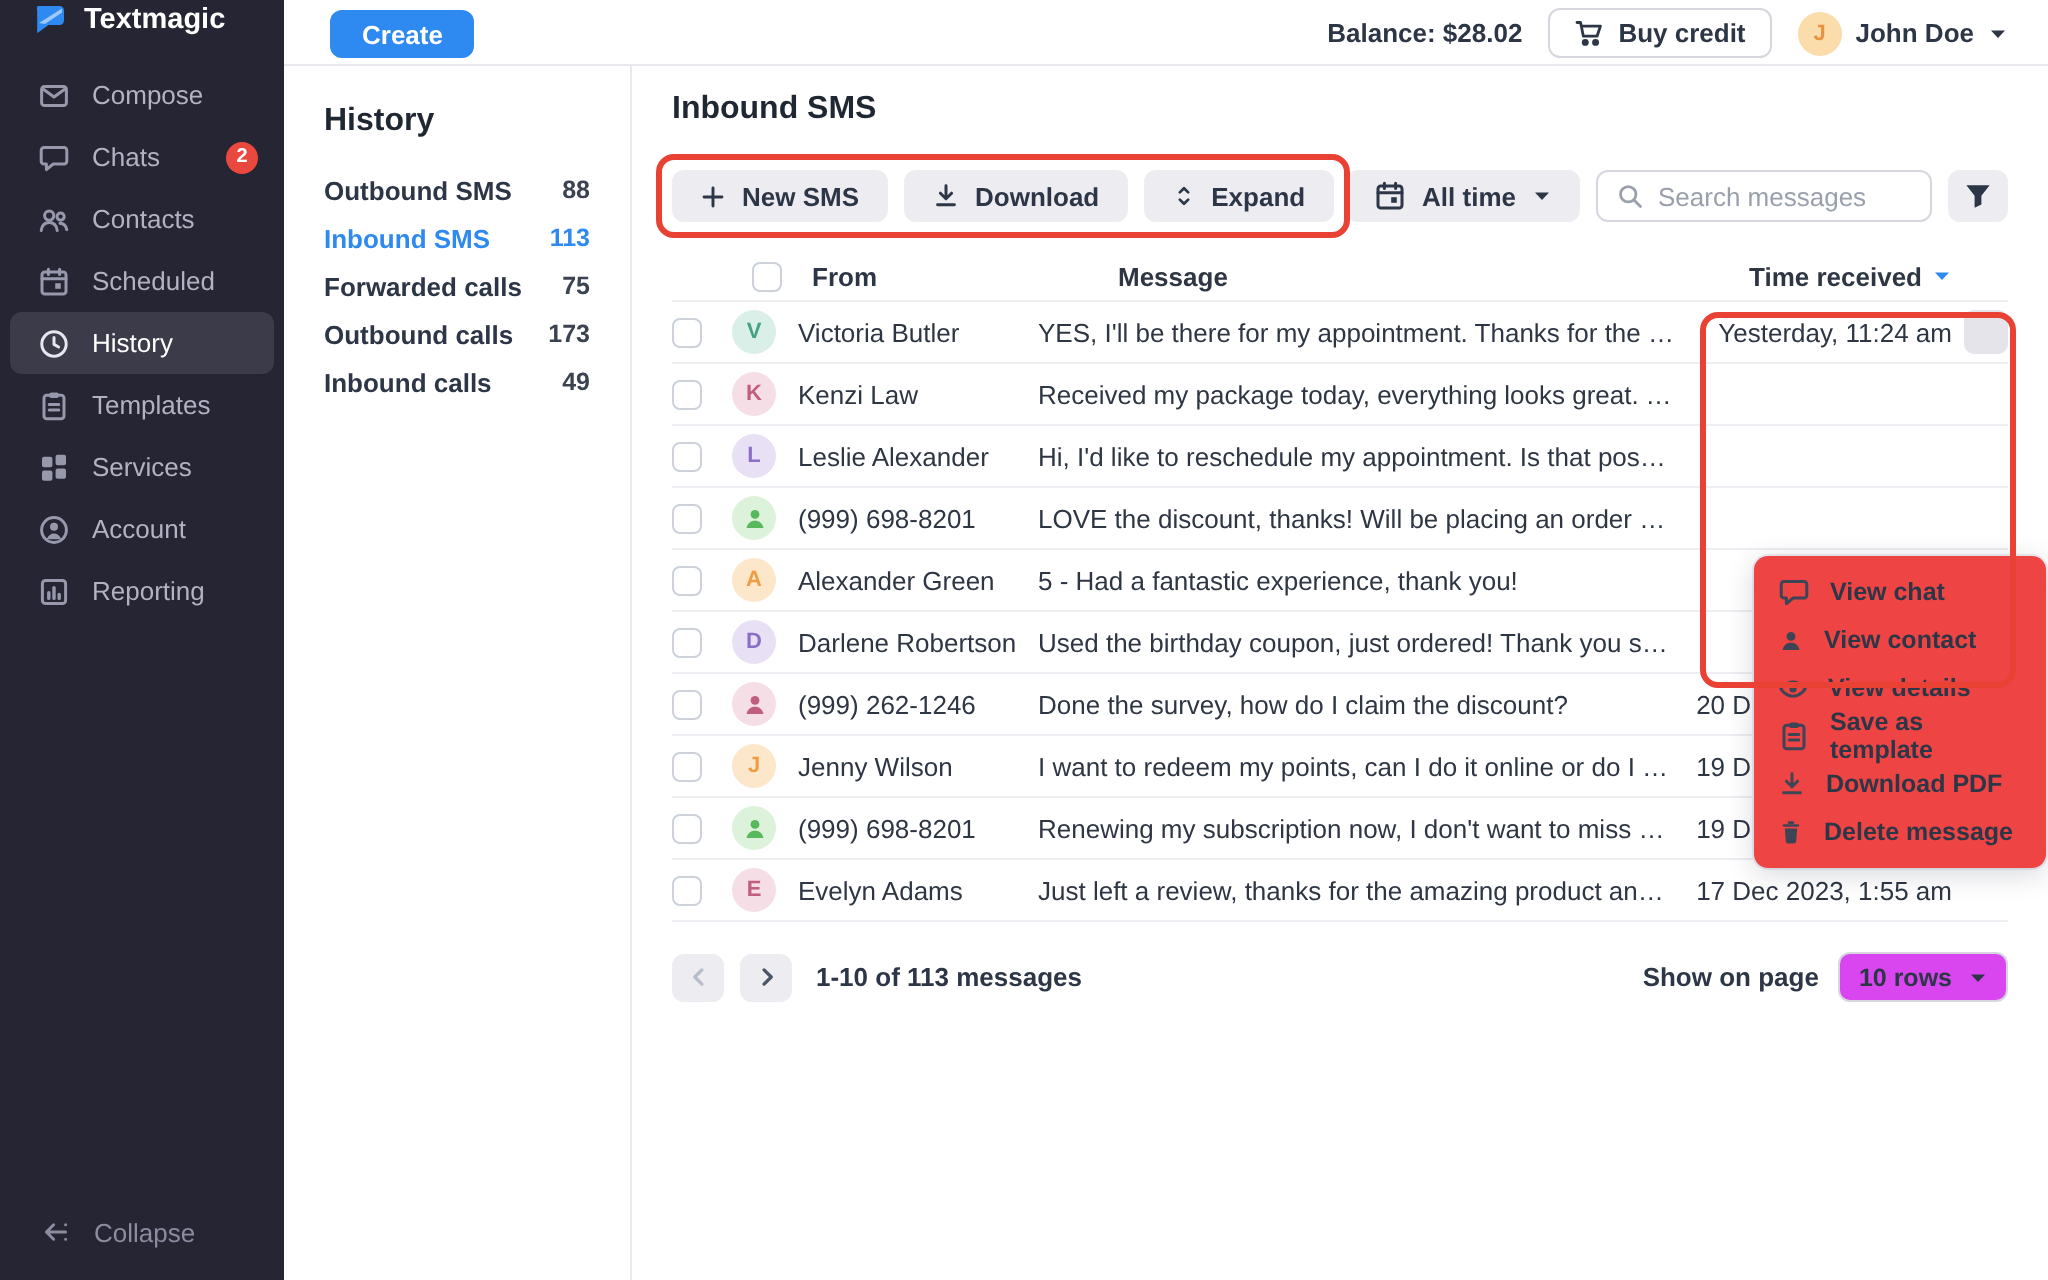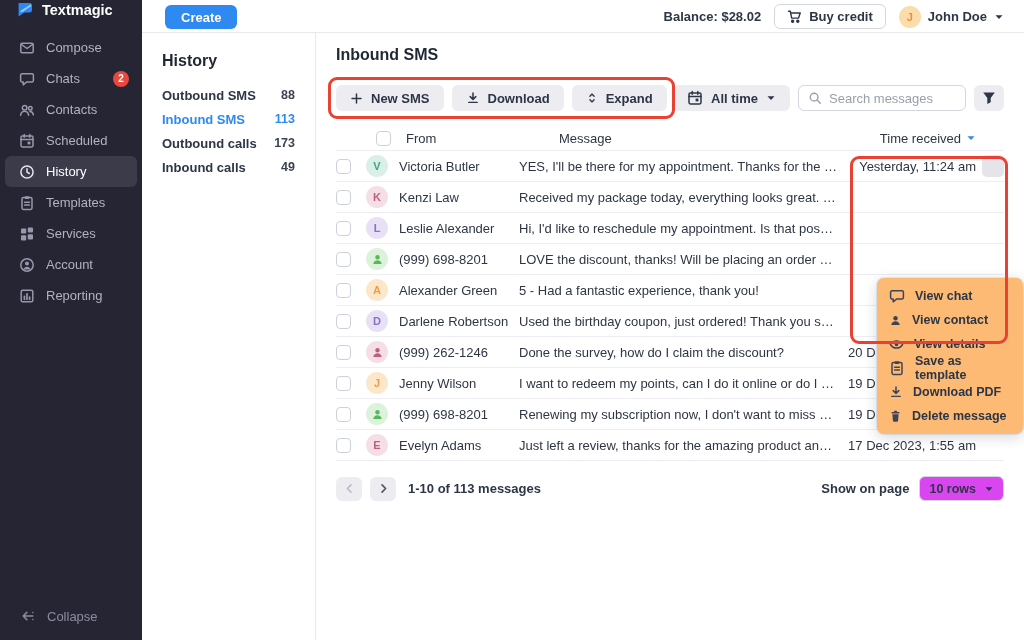--- a/index.html
+++ b/index.html
@@ -50,41 +50,41 @@
   .annot-toolbar { left:-8px; top:-8px; right:-8px; bottom:-8px; }
   .right-controls { display:flex; align-items:center; gap:8px; }
   .search-box { display:flex; align-items:center; gap:7px; width:168px; height:26px; border:1px solid #d6d6de; border-radius:6px; padding:0 9px; color:#99a0ac; background:#fff; }
   .search-box input { border:none; outline:none; width:100%; font-size:13px; font-family:inherit; color:#2c3646; }
   .search-box input::placeholder { color:#99a0ac; }
   .iconbtn { width:30px; height:26px; display:flex; align-items:center; justify-content:center; background:#ececf1; border:none; border-radius:6px; color:#2c3646; cursor:pointer; }
 
   
   .table { margin-top:15px; position:relative; }
   .thead, .trow { display:flex; align-items:center; border-bottom:1px solid #ededf2; }
-  .thead { height:25px; font-weight:400; color:#2c3646;padding-left:40px; }
+  .thead { height:25px; font-weight:700; color:#2c3646;padding-left:40px; }
   .trow { height:31px; cursor:pointer; }
   .col-check { width:30px; flex:0 0 auto; }
   .col-from { width:153px; flex:0 0 auto; display:flex; align-items:center; gap:11px; }
   .col-msg { flex:1 1 auto; min-width:0; white-space:nowrap; overflow:hidden; text-overflow:ellipsis; padding-right:10px; color:#2e3644; }
   .col-time { width:128px; flex:0 0 auto; text-align:right; color:#2e3644; white-space:nowrap; }
   .col-kebab { width:28px; flex:0 0 auto; display:flex; justify-content:flex-end; }
   .cb { width:15px; height:15px; border:1.5px solid #ccd1da; border-radius:4px; background:#fff; cursor:pointer; }
   .avatar { width:22px; height:22px; border-radius:50%; display:flex; align-items:center; justify-content:center; font-weight:700; font-size:11px; }
   .av-teal   { background:#d9efe7; color:#45a184; }
   .av-pink   { background:#f6dee6; color:#bf5e7d; }
   .av-purple { background:#e8e1f6; color:#8a6fc9; }
   .av-green  { background:#ddf2da; color:#57b85c; }
   .av-orange { background:#fde7cb; color:#ef9d45; }
   .from-name { color:#2e3644; }
   .sort-caret { color:#2e89f0; margin-left:5px; }
   .kebab-btn { width:22px; height:22px; border:none; background:transparent; border-radius:5px; display:flex; align-items:center; justify-content:center; color:#3a4354; cursor:pointer; }
   .kebab-btn.active { background:#e4e4ea; }
 
   
-  .context-menu { position:absolute; left:541px; top:152px; width:146px; background:#fdba74; border-radius:7px; box-shadow:0 3px 14px rgba(30,35,60,.18), 0 0 0 1px #ededf2; padding:6px 0; z-index:20; }
+  .context-menu { position:absolute; left:541px; top:152px; width:146px; background:#ef4444; border-radius:7px; box-shadow:0 3px 14px rgba(30,35,60,.18), 0 0 0 1px #ededf2; padding:6px 0; z-index:20; }
   .menu-item { display:flex; align-items:center; gap:10px; height:24px; padding:0 12px; font-weight:700; font-size:12.5px; color:#2c3646; cursor:pointer; }
   .menu-item .ic { color:#3c4456; }
   .annot-menu { left:534px; top:123px; width:158px; height:188px; }
 
   
   .pager { margin-top:15px; display:flex; align-items:center; justify-content:space-between; }
   .pager-left { display:flex; align-items:center; gap:8px;text-align:center; }
   .pgbtn { width:26px; height:24px; background:#ececf1; border:none; border-radius:6px; display:flex; align-items:center; justify-content:center; color:#4b5566; cursor:pointer; }
   .pgbtn.disabled { color:#b7bdc9; cursor:default; }
   .pager-range { font-weight:700; color:#2c3646; margin-left:4px; }
@@ -236,20 +236,24 @@
   <div class="hp-list" id="hp-list">
       <div class="hp-item">
     <span class="hp-label">Outbound SMS</span>
     <span class="hp-count">88</span>
   </div>
       <div class="hp-item active">
     <span class="hp-label">Inbound SMS</span>
     <span class="hp-count">113</span>
   </div>
       <div class="hp-item">
+    <span class="hp-label">Forwarded calls</span>
+    <span class="hp-count">75</span>
+  </div>
+      <div class="hp-item">
     <span class="hp-label">Outbound calls</span>
     <span class="hp-count">173</span>
   </div>
       <div class="hp-item">
     <span class="hp-label">Inbound calls</span>
     <span class="hp-count">49</span>
   </div>
     </div>
 </div>
 

